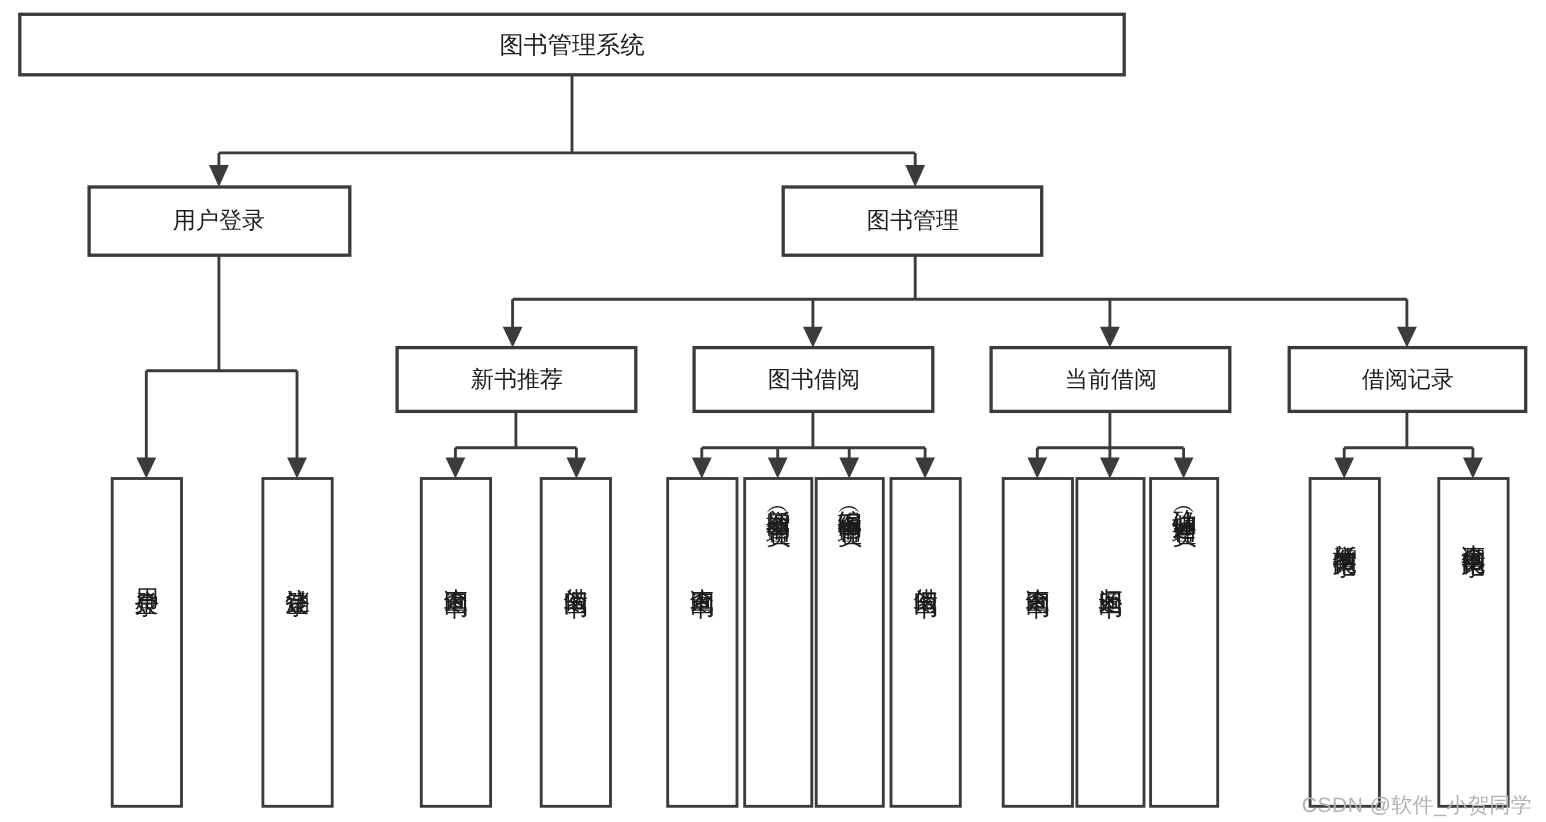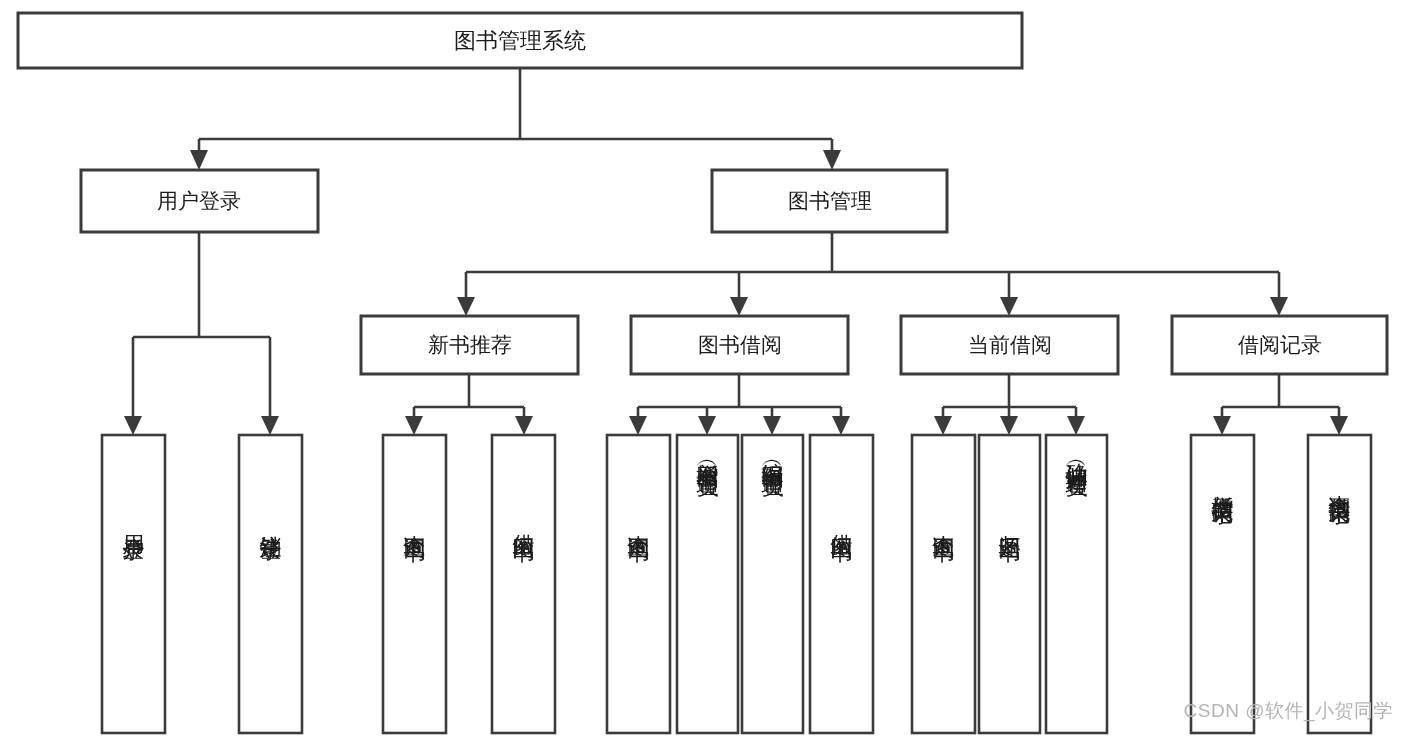--- a/index.html
+++ b/index.html
@@ -66,21 +66,21 @@
     font-family: "Liberation Sans", "DejaVu Sans", sans-serif;
     font-size: 22px;
     line-height: 1.28;
     letter-spacing: 2px;
     color: #1c1c1c;
     white-space: nowrap;
   }
   #watermark {
     position: absolute;
     right: 12px;
-    bottom: 23px;
+    bottom: 2px;
     font-family: "Liberation Sans", "DejaVu Sans", sans-serif;
     font-size: 19px;
     color: #b3b3b3;
     letter-spacing: 0.5px;
     white-space: nowrap;
   }
 </style>
 </head>
 <body>
 

